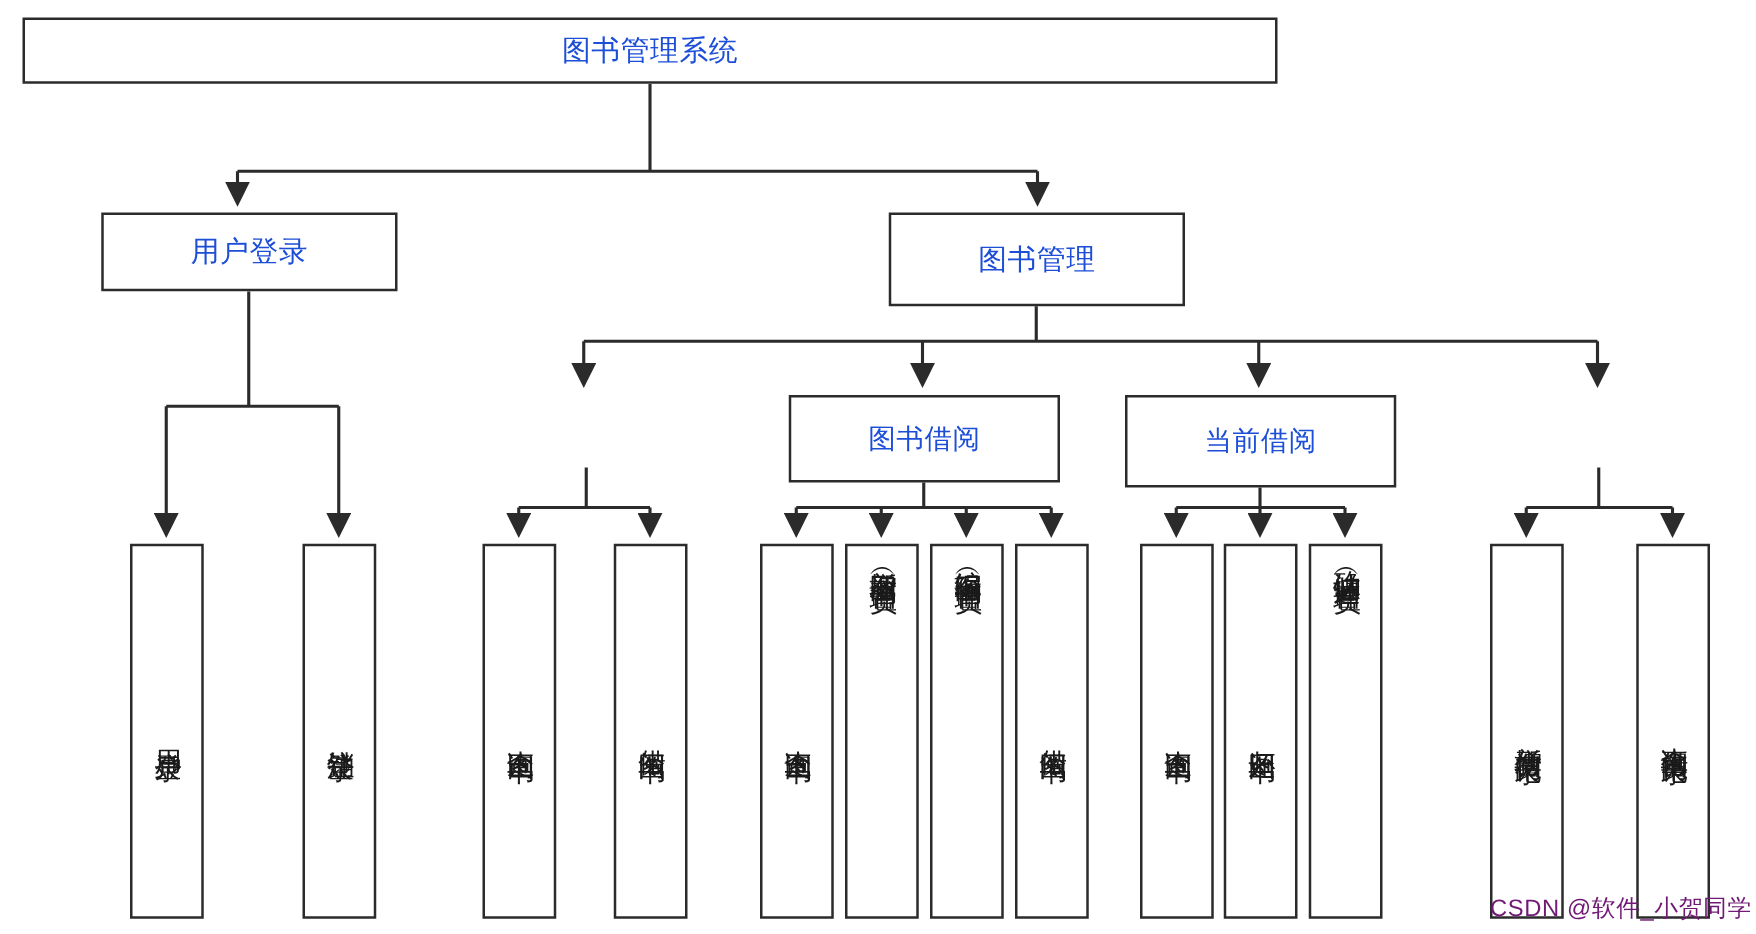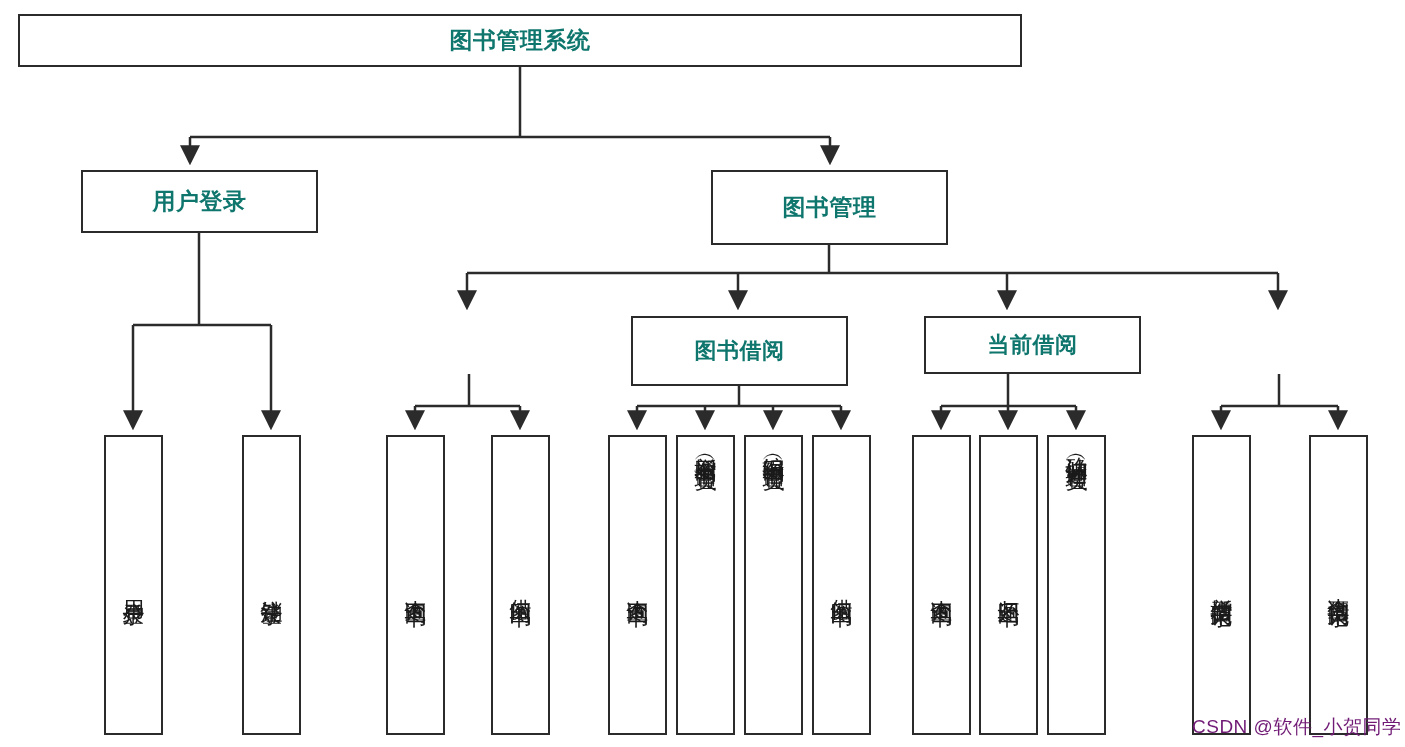--- a/index.html
+++ b/index.html
@@ -28,24 +28,23 @@
     position: absolute;
     box-sizing: border-box;
     border: 2px solid #2b2b2b;
     background: #ffffff;
     display: flex;
     align-items: center;
     justify-content: center;
   }
   .node-label {
     font-family: "DejaVu Sans", "Liberation Sans", sans-serif;
-    color: #0f766e;
+    color: #1d4ed8;
     letter-spacing: 0.5px;
     white-space: nowrap;
-    font-weight: bold;
   }
   .root-box .node-label { font-size: 23px; }
   .mid-box  .node-label { font-size: 23px; }
   .sub-box  .node-label { font-size: 22px; }
 
   
   .leaf-box {
     position: absolute;
     box-sizing: border-box;
     border: 2px solid #2b2b2b;
@@ -141,21 +140,21 @@
 
   <div class="node-box mid-box" style="left:711px; top:170px; width:237px; height:75px;">
     <span class="node-label">图书管理</span>
   </div>
 
 
   <div class="node-box sub-box" style="left:631px; top:316px; width:217px; height:70px;">
     <span class="node-label">图书借阅</span>
   </div>
 
-  <div class="node-box sub-box" style="left:900px; top:316px; width:217px; height:58px;margin-left:24px;">
+  <div class="node-box sub-box" style="left:900px; top:316px; width:217px; height:74px;">
     <span class="node-label">当前借阅</span>
   </div>
 
 
   <div class="leaf-box center-v" style="left:104px; top:435px; width:59px; height:300px;">
     <span class="leaf-label">用户登录</span>
   </div>
   <div class="leaf-box center-v" style="left:242px; top:435px; width:59px; height:300px;">
     <span class="leaf-label">注销登录</span>
   </div>

